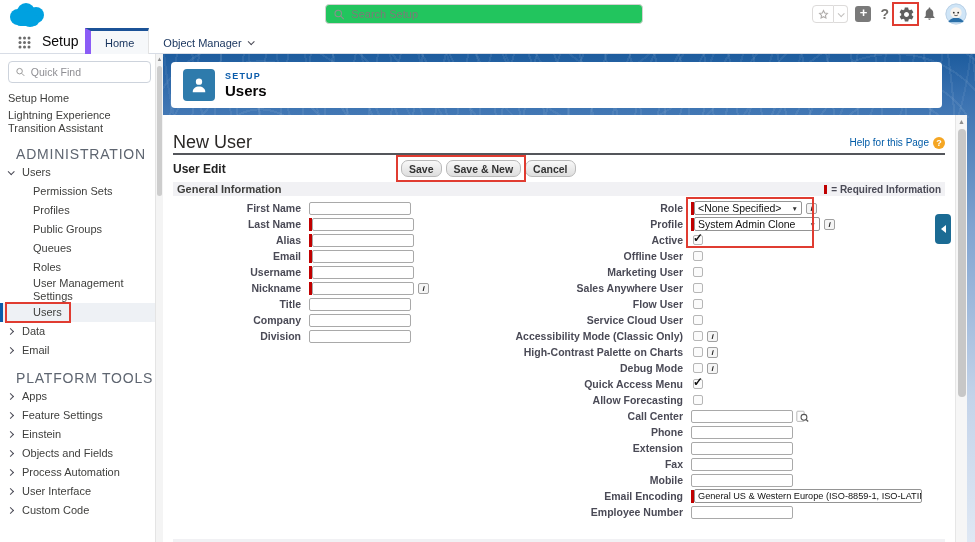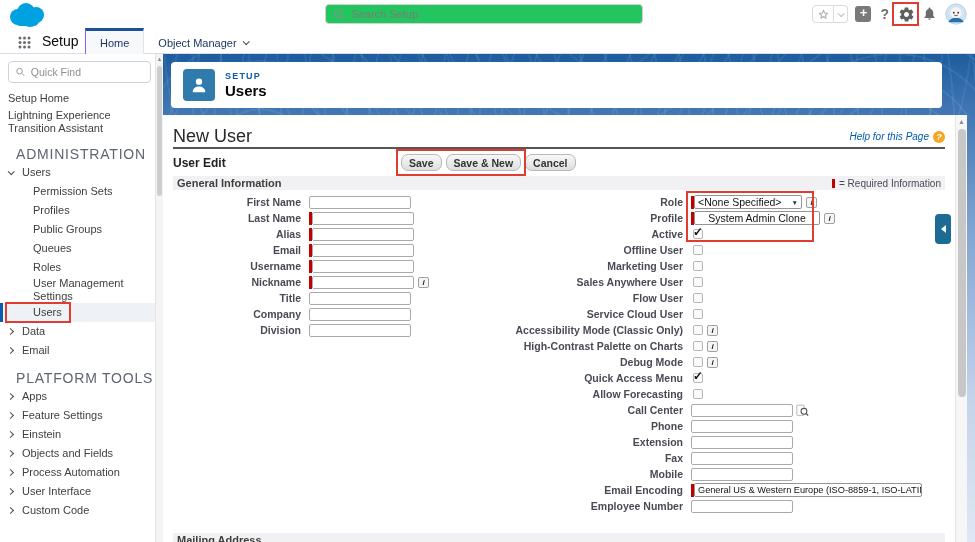--- a/index.html
+++ b/index.html
@@ -26,21 +26,21 @@
   .gear-wrap { position:relative; width:17px; height:17px; }
   .bell-wrap { width:16px; height:16px; }
   .avatar { width:22px; height:22px; border-radius:50%; overflow:hidden; }
 
   
   .tabbar { position:absolute; left:0; top:28px; width:975px; height:26px; background:#fff; border-bottom:1px solid #d8dde6; }
   .waffle { position:absolute; left:18px; top:7px; }
   .appname { position:absolute; left:42px; top:5px; font-size:14px; color:#080707; }
   .tabs { position:absolute; left:85px; top:0; height:26px; display:flex; }
   .tab { height:26px; display:flex; align-items:center; gap:6px; padding:0 14px; font-size:11px; color:#16325c; border-top:3px solid transparent; }
-  .tab.active { border-top:3px solid #1b5297; background:#f6f8fa; border-left:1px solid #8b5cf6; border-right:1px solid #e3e3e3; }
+  .tab.active { border-top:3px solid #1b5297; background:#f6f8fa; border-left:6px solid #8b5cf6; border-right:1px solid #e3e3e3; }
 
   .chev { display:inline-block; width:5px; height:5px; border-right:1.4px solid #4a4a56; border-bottom:1.4px solid #4a4a56; }
   .chev.down { transform:rotate(45deg) translateY(-1px); }
   .chev.right { transform:rotate(-45deg); }
 
   
   .sidebar { position:absolute; left:0; top:54px; width:163px; height:488px; background:#fff; overflow:hidden; }
   .sb-scroll { position:absolute; right:0; top:0; width:8px; height:100%; background:#f4f4f4; border-left:1px solid #e4e4e4; }
   .sb-scroll .arr { position:absolute; top:2px; left:0; width:7px; text-align:center; font-size:6px; color:#8f8f8f; }
   .sb-scroll .thumb { position:absolute; top:12px; left:1px; width:5px; height:130px; background:#cdcdcd; border-radius:3px; }
@@ -70,58 +70,58 @@
   .banner-icon { width:32px; height:32px; background:#2e7bac; border-radius:4px; display:flex; align-items:center; justify-content:center; }
   .banner-eyebrow { font-size:9px; letter-spacing:1.2px; color:#0b5cab; font-weight:bold; }
   .banner-title { font-size:15px; font-weight:bold; color:#080707; margin-top:1px; }
 
   .content-card { position:absolute; left:0; top:61px; width:804px; height:427px; background:#fff; z-index:1; }
   .content-inner { position:absolute; left:10px; top:0; width:772px; }
   .m-scroll { position:absolute; right:0; top:0; width:12px; height:427px; background:#f6f6f6; border-left:1px solid #e6e6e6; }
   .m-scroll .arr { position:absolute; top:3px; left:0; width:11px; text-align:center; font-size:7px; color:#8f8f8f; }
   .m-scroll .thumb { position:absolute; top:14px; left:1.5px; width:8px; height:268px; background:#c7c7c7; border-radius:4px; }
 
-  .title-row { margin-top:11px; height:21px; display:flex; justify-content:space-between; align-items:center; }
+  .title-row { margin-top:17px; height:21px; display:flex; justify-content:space-between; align-items:center; }
   .page-title { font-size:18px; color:#2b2826; }
-  .help-link { display:flex; align-items:center; gap:4px; font-size:10px; color:#015ba7;font-style:italic; }
+  .help-link { display:flex; align-items:center; gap:4px; font-size:10px; color:#015ba7; }
   .help-orb { width:12px; height:12px; border-radius:50%; background:#f5a623; color:#fff; font-size:9px; font-weight:bold;
               text-align:center; line-height:12px; }
   .divider { height:2px; background:#54565b; }
   .useredit-row { position:relative; height:27px; display:flex; align-items:center; }
   .useredit-label { font-size:12px; font-weight:bold; color:#222; }
   .btns { position:absolute; left:228px; top:5px; display:flex; gap:4px; align-items:center; }
   .sf-btn { font-family:"Liberation Sans", sans-serif; font-size:10.5px; font-weight:bold; color:#333;
             background:linear-gradient(#f8f8f8,#dedede); border:1px solid #b9b9b9; border-radius:7px;
             padding:2px 7px; height:17px; cursor:pointer; }
   .save-annot { position:relative; display:flex; gap:4px; }
   .red-box { position:absolute; border:2px solid #e03c31; pointer-events:none; z-index:40; }
 
   .sec-bar { height:14px; background:#f1f1f4; display:flex; align-items:center; justify-content:space-between;
              padding:0 4px; font-size:11px; font-weight:bold; color:#3e3e3c; }
-  .req-note { display:flex; align-items:center; gap:4px; font-size:10px; font-weight:normal; color:#4a4a56; }
+  .req-note { display:flex; align-items:center; gap:4px; font-size:10px; font-weight:bold; color:#4a4a56; }
   .reqbar { display:inline-block; width:3px; height:13px; background:#c00000; flex:none; }
   .req-note .reqbar { height:9px; }
 
   .form-area { position:relative; height:340px; background:#fff; }
   .col-left  { position:absolute; left:0;   top:4px; width:265px; }
   .col-right { position:absolute; left:258px; top:4px; width:520px; }
   .frow { display:flex; align-items:center; height:16px; }
   .flabel { font-size:10.5px; font-weight:bold; color:#4a4a56; text-align:right; padding-right:8px; flex:none; }
   .col-left  .flabel { width:136px; }
   .col-right .flabel { width:260px; }
   .fctrl { display:flex; align-items:center; }
   .finput { width:102px; height:13px; border:1px solid #a9a9a9; border-radius:2px; font-size:10px; padding:0 2px;
             font-family:"Liberation Sans", sans-serif; background:#fff; }
   .fselect { height:14px; border:1px solid #949494; border-radius:2px; background:#fff; display:inline-flex;
              align-items:center; justify-content:space-between; font-size:10.5px; color:#111; padding:0 3px;
              white-space:nowrap; overflow:hidden; cursor:pointer; }
   .selarrow { font-size:6.5px; color:#333; margin-left:4px; flex:none; }
   [data-name="field-select-role"] { width:108px; }
   [data-name="field-select-user-license"] { width:116px; }
-  [data-name="field-select-profile"] { width:126px;flex-direction:column; }
+  [data-name="field-select-profile"] { width:126px; }
   [data-name="field-select-email-encoding"] { width:228px; font-size:9.2px; }
   .fcheckbox { width:10px; height:10px; border:1px solid #b6b6b6; border-radius:2px; background:#fbfbfb;
                margin-left:2px; position:relative; cursor:pointer; }
   .fcheckbox.checked::after { content:'✓'; position:absolute; left:-1px; top:-5px; font-size:12px; font-weight:bold; color:#111; }
   .infoicon { width:11px; height:11px; margin-left:4px; border:1px solid #a0a0a0; border-radius:2px; background:#f5f5f5;
               font-size:8px; font-style:italic; font-weight:bold; color:#2a2a2a; text-align:center; line-height:10px; cursor:pointer; }
   .lookup { margin-left:3px; cursor:pointer; display:inline-flex; }
 
   .side-tab { position:absolute; left:772px; top:160px; width:16px; height:30px; background:#1b6b94;
               border-radius:4px; z-index:5; display:flex; align-items:center; justify-content:center; cursor:pointer; }

